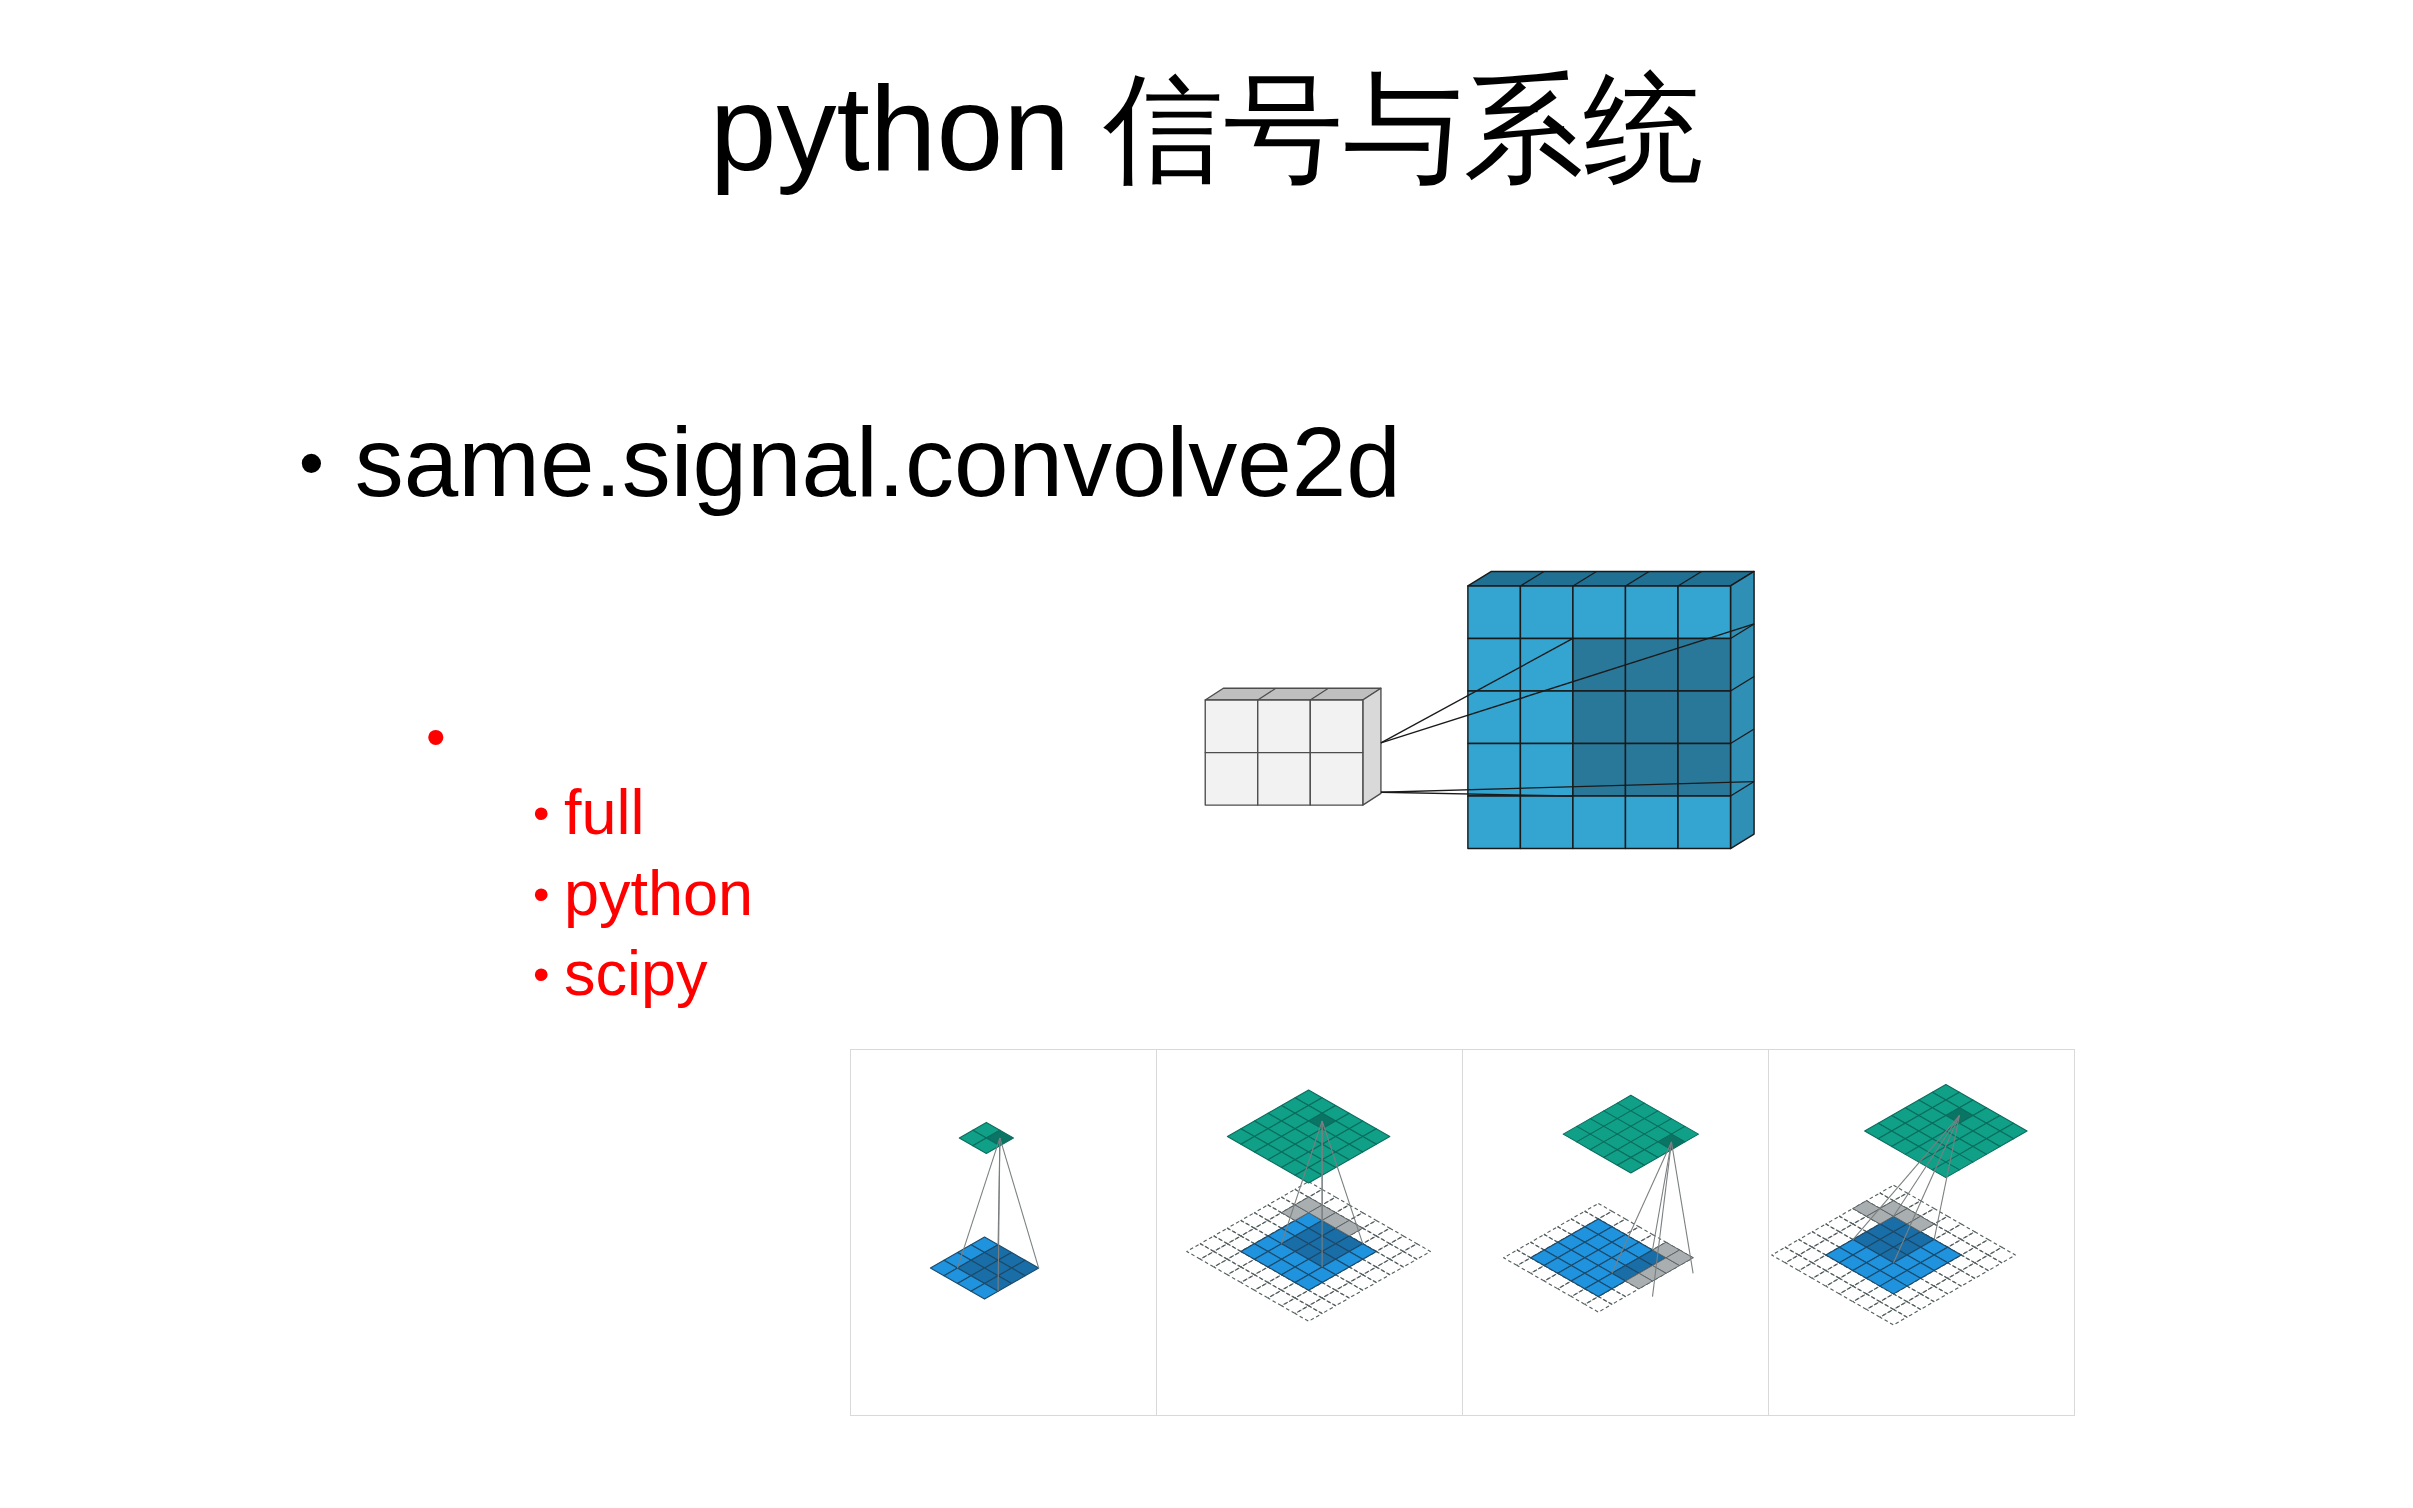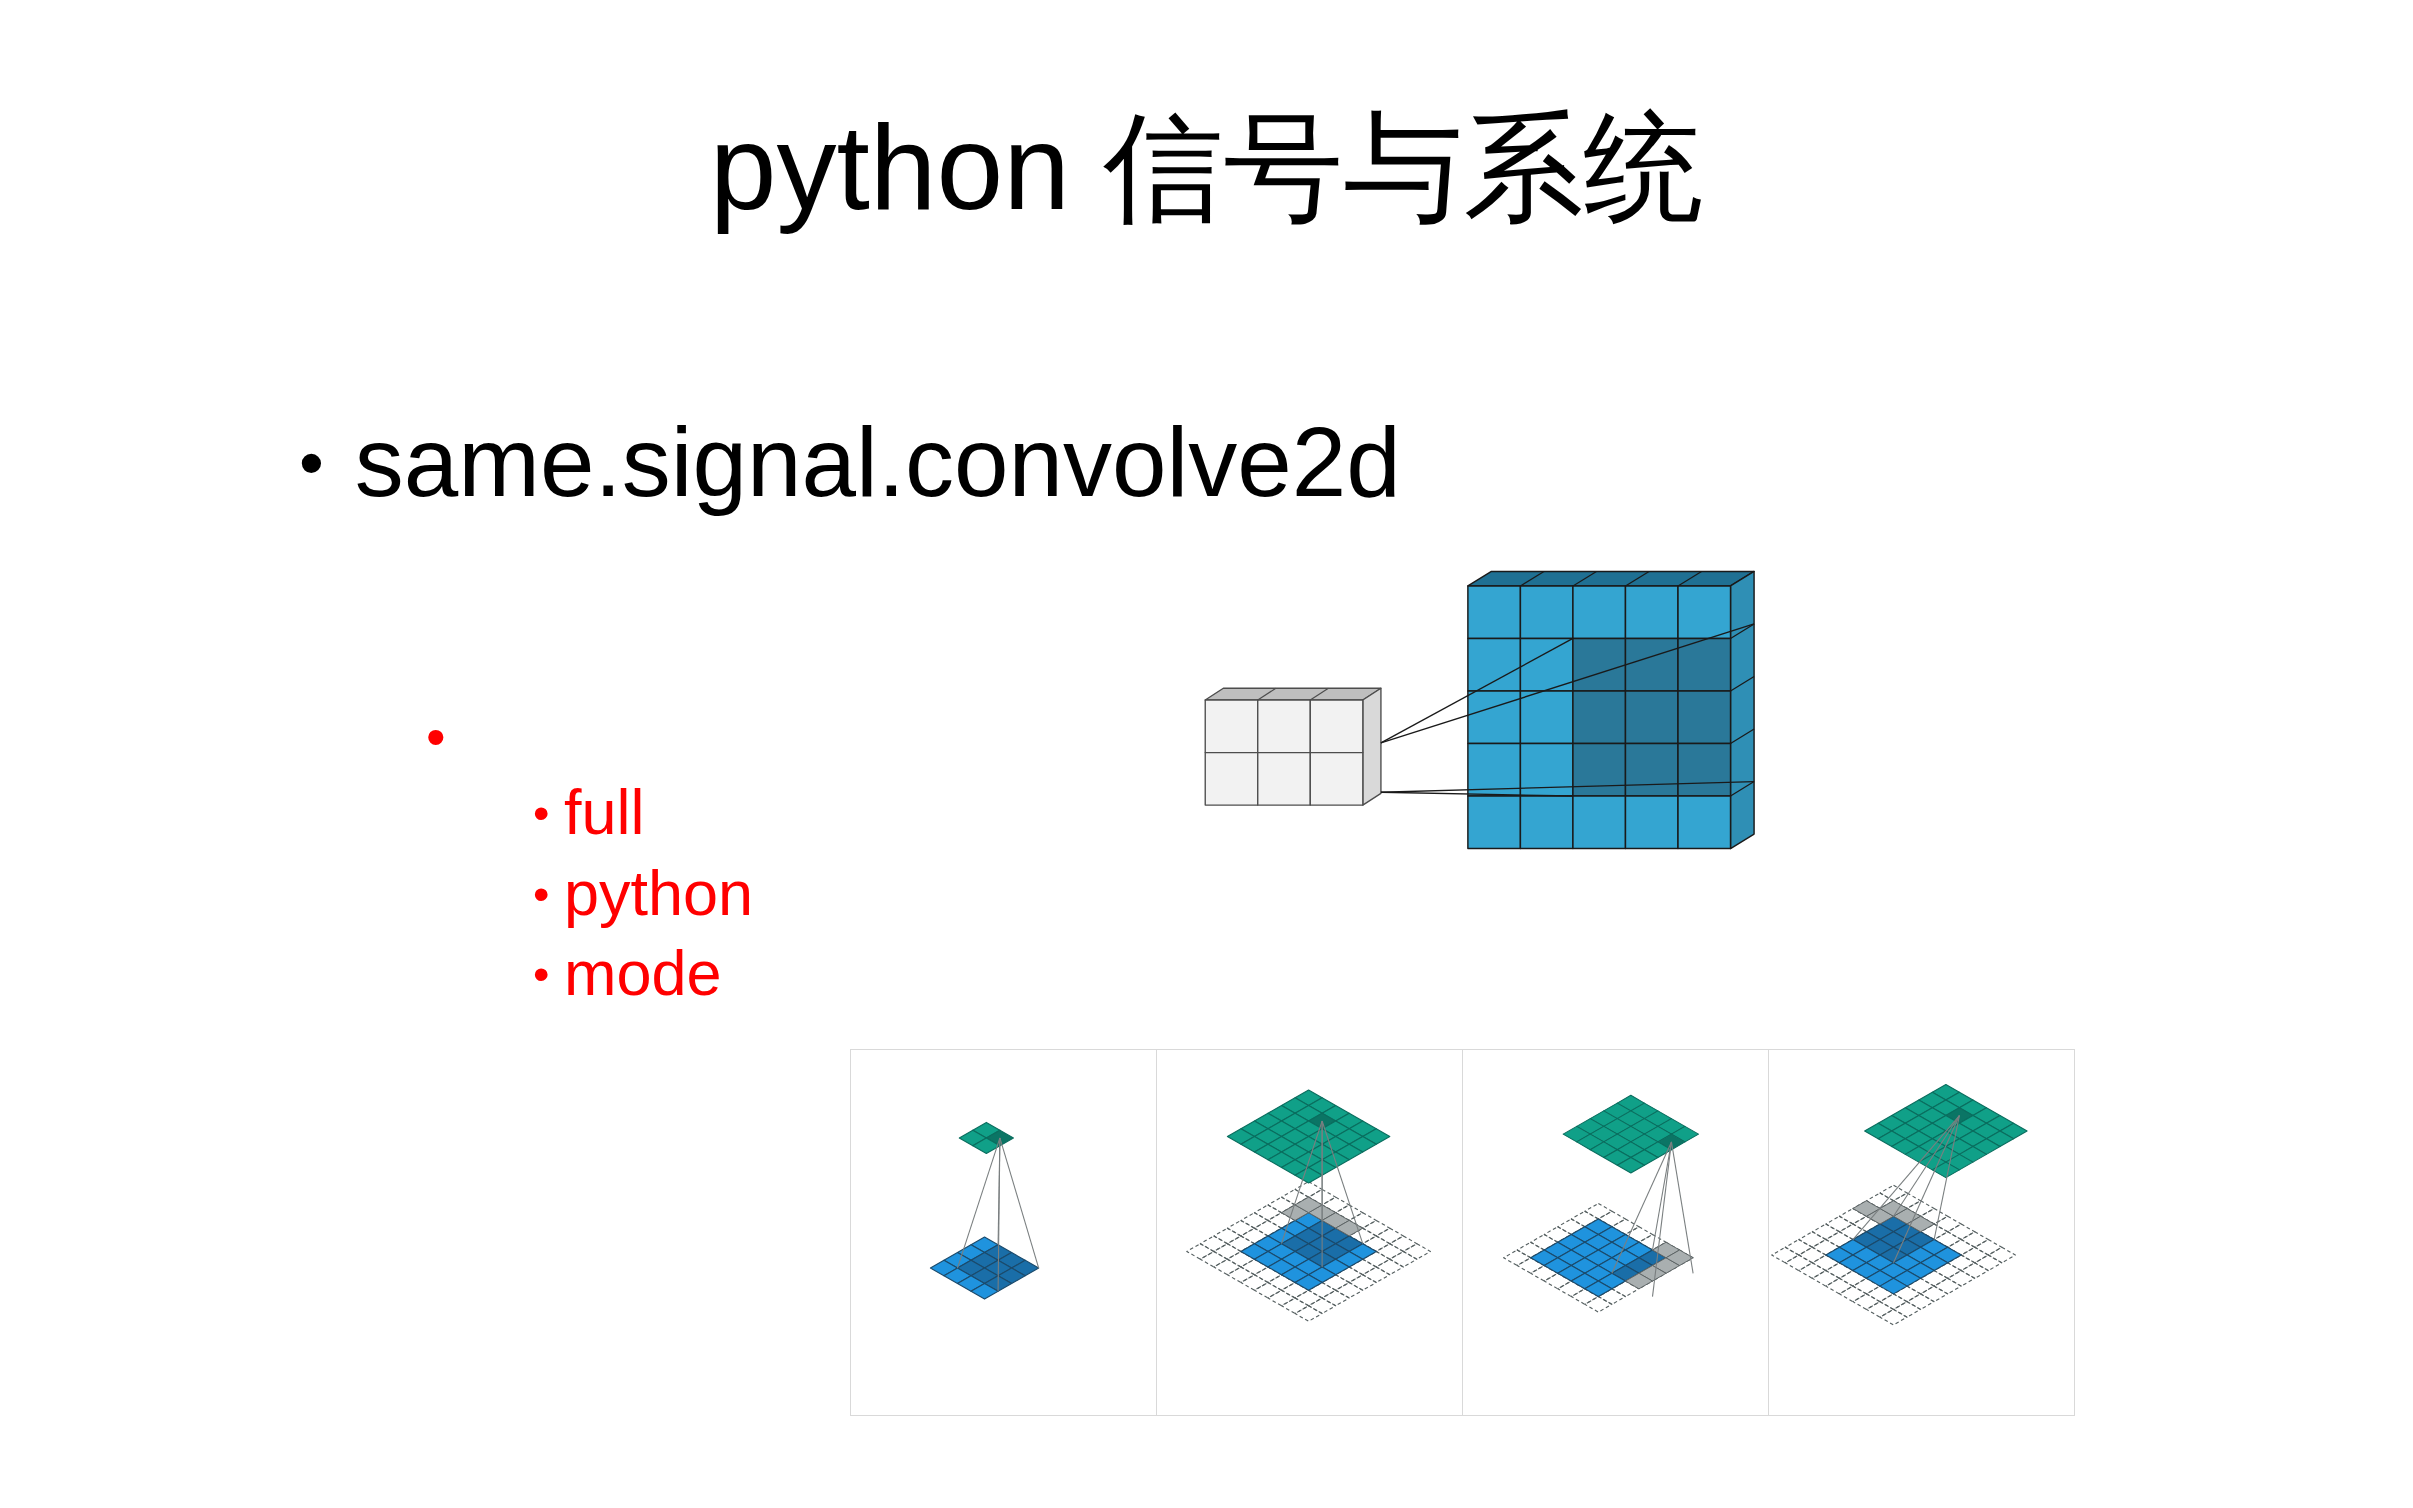--- a/index.html
+++ b/index.html
@@ -22,21 +22,20 @@
     left: 0;
     top: 65px;
     width: 2413px;
     text-align: center;
     font-size: 120px;
     line-height: 1.06;
     font-weight: 400;
     letter-spacing: 0px;
     color: #000000;
     white-space: nowrap;
-    margin-top: 39px;
   }
 
   
   #bullet-l1 {
     position: absolute;
     left: 299px;
     top: 409px;
     display: flex;
     align-items: baseline;
     font-size: 98px;
@@ -139,21 +138,21 @@
     <span>full</span>
   </div>
 
   <div class="red-row red-l3">
     <span class="dot">•</span>
     <span>python</span>
   </div>
 
   <div class="red-row red-l3">
     <span class="dot">•</span>
-    <span>mode</span>
+    <span>scipy</span>
   </div>
 
 </div>
 
 <div id="conv3d">
   <svg viewBox="0 0 700 370" xmlns="http://www.w3.org/2000/svg">
     <g id="conv3d-root">
         <polygon points="330.00,22.00 356.00,6.00 646.00,6.00 620.00,22.00" fill="#1F7093" stroke="#1A1A1A" stroke-width="1.6" stroke-linejoin="round"></polygon>
         <polygon points="620.00,22.00 646.00,6.00 646.00,296.00 620.00,312.00" fill="#2F8FB5" stroke="#1A1A1A" stroke-width="1.6" stroke-linejoin="round"></polygon>
         <polygon points="330.00,22.00 388.00,22.00 388.00,80.00 330.00,80.00" fill="#34A5D1" stroke="#1A1A1A" stroke-width="1.6" stroke-linejoin="round"></polygon>

